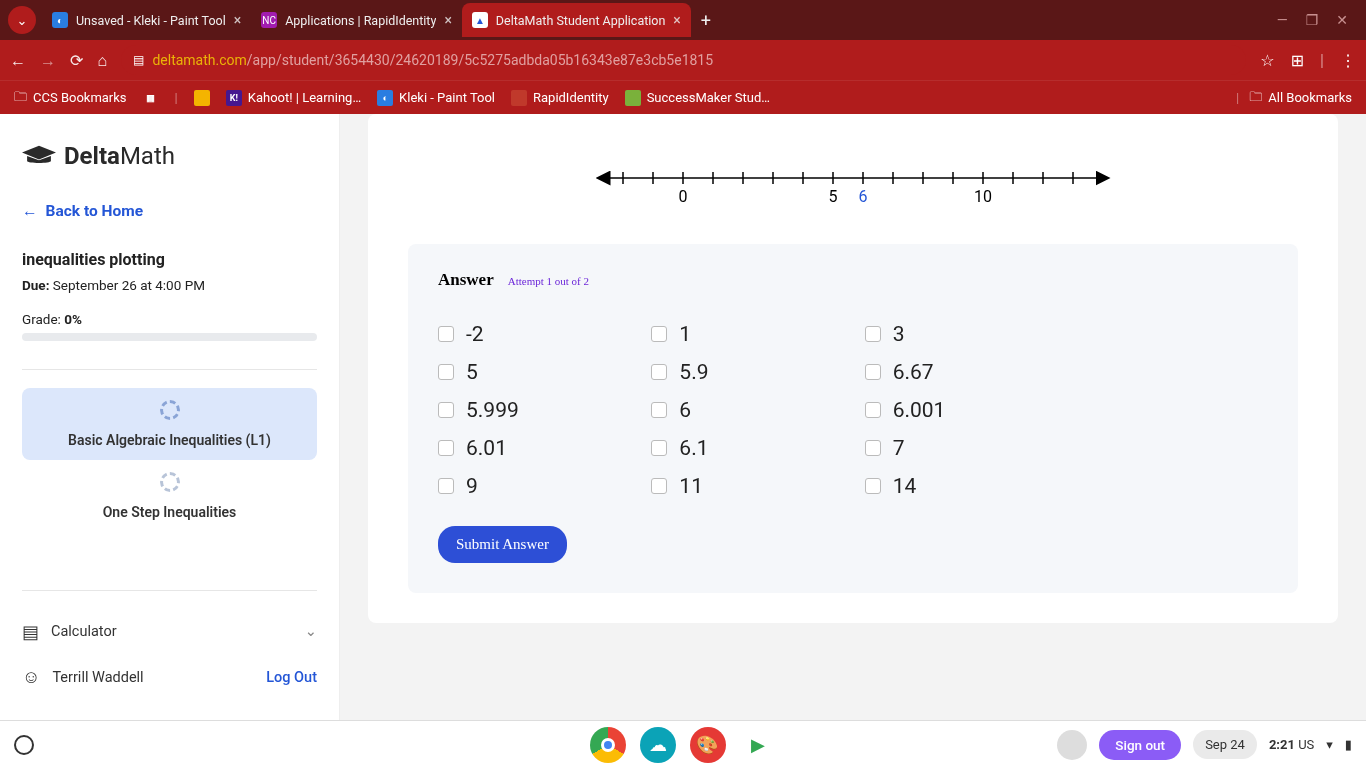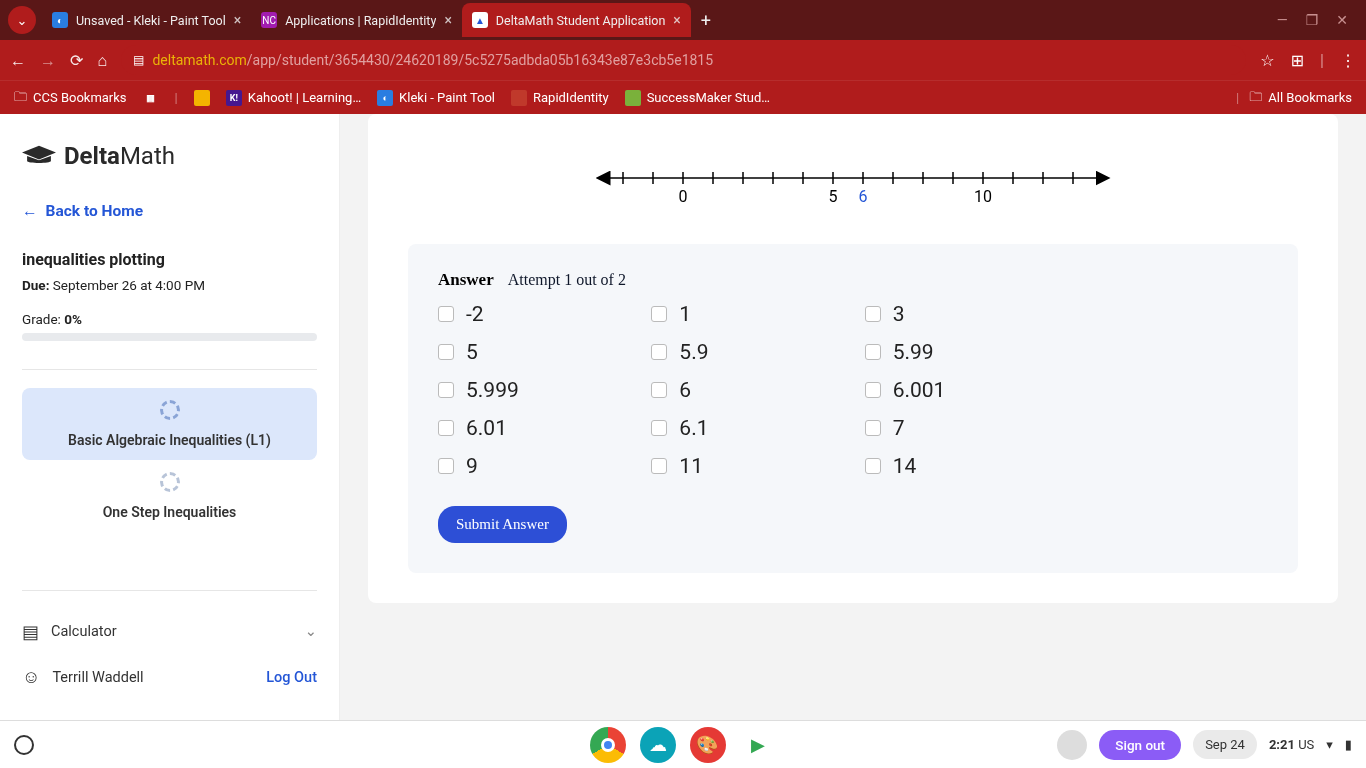--- a/index.html
+++ b/index.html
@@ -51,23 +51,23 @@
 .sb-row { display: flex; align-items: center; gap: 12px; padding: 12px 0; font-size: 14.5px; color: #333; }
 .sb-row .chev { margin-left: auto; color: #888; }
 .logout { margin-left: auto; color: #2456d6; font-weight: 500; }
 
 .main { flex: 1; padding: 0 28px; overflow-y: auto; }
 .content-box { background: #fff; border-radius: 8px; padding: 30px 40px 30px; margin-bottom: 20px; }
 .numberline-wrap { display: flex; justify-content: center; margin: 20px 0 32px; }
 .question { font-family: Georgia, 'Times New Roman', serif; font-size: 20px; color: #222; line-height: 1.6; margin-bottom: 24px; }
 .question .var { font-style: italic; }
 .answer-box { background: #f5f7fa; border-radius: 8px; padding: 26px 30px 30px; }
-.answer-head { display: flex; align-items: baseline; gap: 14px; margin-bottom: 12px; }
+.answer-head { display: flex; align-items: baseline; gap: 14px; margin-bottom: 32px; }
 .answer-head .lbl { font-family: Georgia, serif; font-weight: 700; font-size: 17px; }
-.answer-head .attempt { font-family: Georgia, serif; color: #0f172a; font-size: 16px; }
+.answer-head .attempt { font-family: Georgia, serif; color: #6d28d9; font-size: 11px; }
 .options { display: grid; grid-template-columns: repeat(3, 1fr); gap: 14px 40px; margin-bottom: 28px; max-width: 600px; }
 .opt { display: flex; align-items: center; gap: 12px; font-family: Georgia, serif; font-size: 21px; color: #222; }
 .opt input { width: 16px; height: 16px; border: 1.5px solid #bbb; border-radius: 3px; appearance: none; background: #fff; }
 .submit { background: #2d4fd6; color: #fff; border: none; padding: 10px 18px; border-radius: 17px; font-family: Liberation Serif, serif; font-size: 15px; cursor: pointer; }
 
 
 .taskbar { height: 48px; background: #fff; border-top: 1px solid #ddd; display: flex; align-items: center; padding: 0 14px; gap: 10px; }
 .task-circle { width: 20px; height: 20px; border: 2px solid #333; border-radius: 50%; }
 .task-center { position: absolute; left: 50%; transform: translateX(-50%); display: flex; gap: 14px; }
 .task-center .ticon { width: 36px; height: 36px; border-radius: 50%; display: flex; align-items: center; justify-content: center; font-size: 18px; color: #fff; }
@@ -255,21 +255,21 @@
           <label class="opt">
               <input type="checkbox" style="">
               <span>5</span>
             </label>
           <label class="opt">
               <input type="checkbox" style="">
               <span>5.9</span>
             </label>
           <label class="opt">
               <input type="checkbox" style="">
-              <span>5.99</span>
+              <span>6.67</span>
             </label>
           <label class="opt">
               <input type="checkbox" style="">
               <span>5.999</span>
             </label>
           <label class="opt">
               <input type="checkbox" style="">
               <span>6</span>
             </label>
           <label class="opt">

